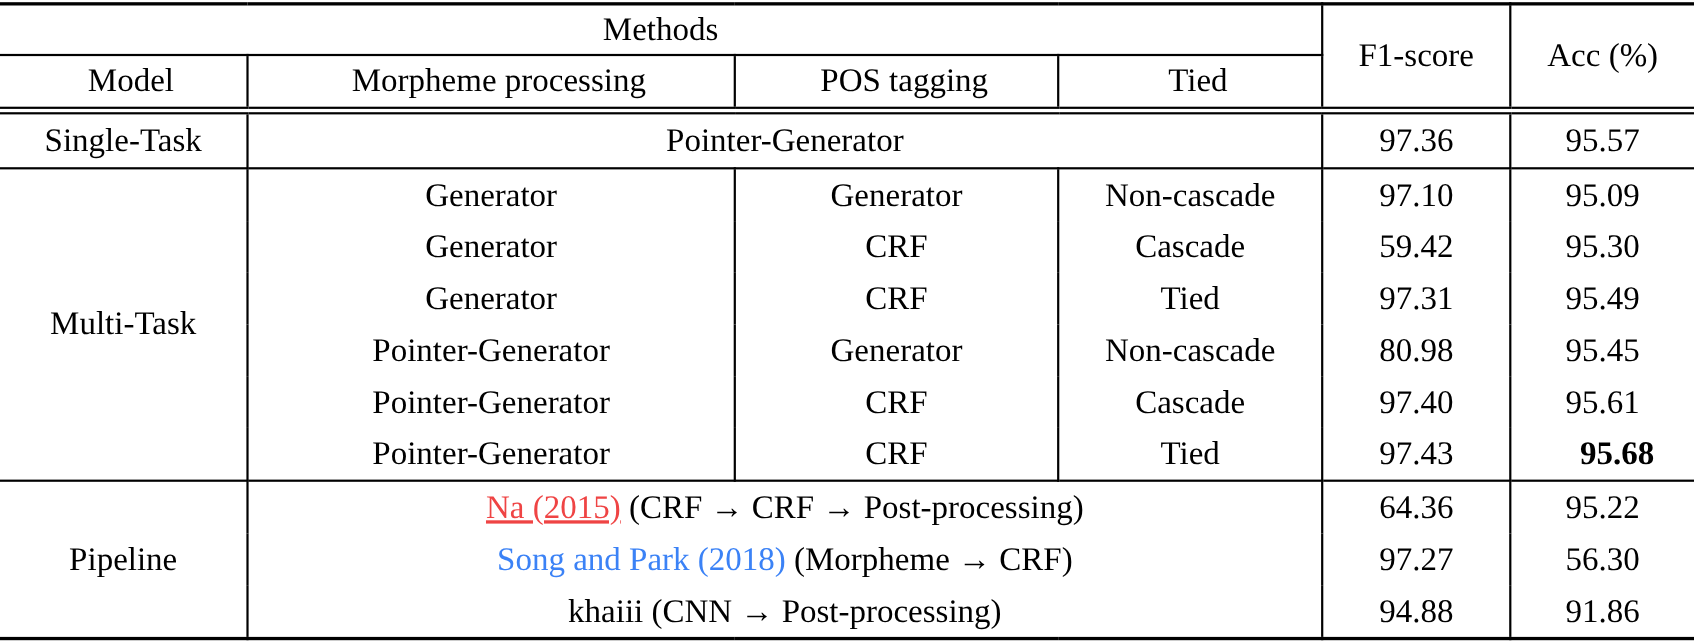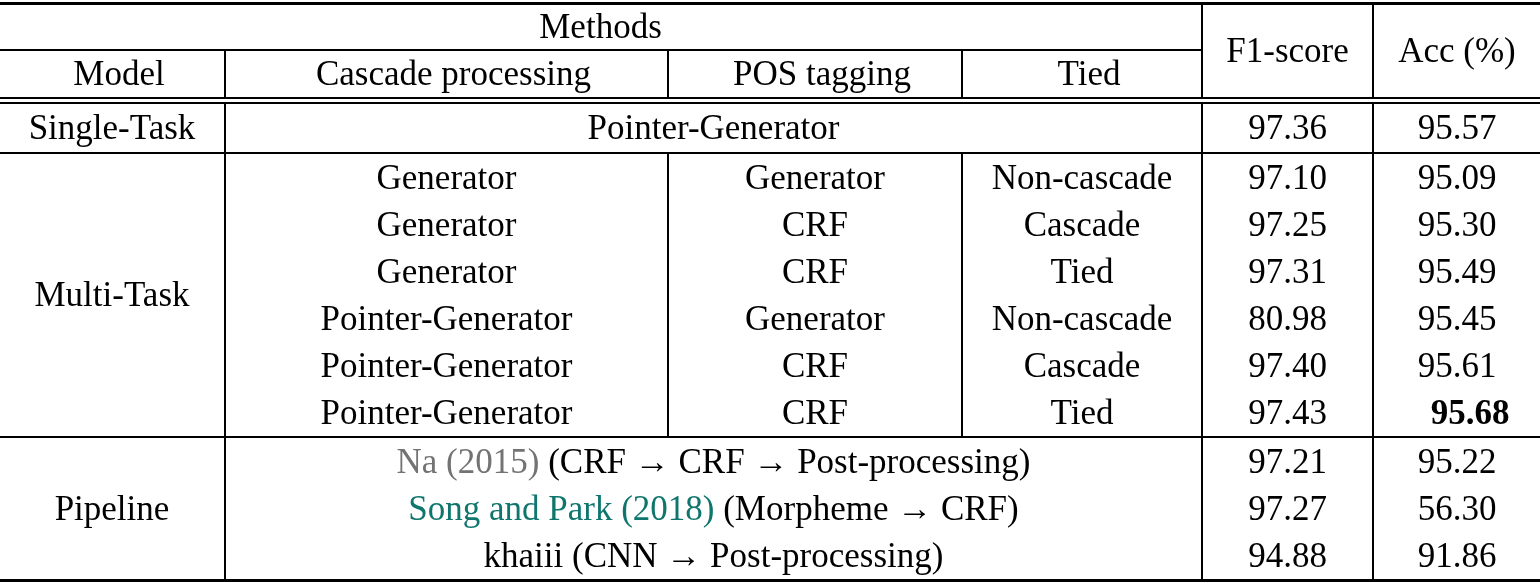--- a/index.html
+++ b/index.html
@@ -16,21 +16,21 @@
     padding-top: 2px;
   }
   table.results {
     width: 1540px;
     height: 578px;
     border-collapse: collapse;
     table-layout: fixed;
     border-top: 3px solid #000;
     border-bottom: 3px solid #000;
     font-family: "Liberation Serif", "DejaVu Serif", serif;
-    font-size: 35px;
+    font-size: 30px;
     color: #000;
   }
   td {
     padding: 0;
     margin: 0;
     text-align: center;
     vertical-align: middle;
     white-space: nowrap;
     overflow: hidden;
   }
@@ -63,21 +63,21 @@
 
     <tbody>
         <tr class="r-methods">
       <td colspan="4" class="br bb">Methods</td>
       <td rowspan="2" class="br bdbl">F1-score</td>
       <td rowspan="2" class="bdbl">Acc (%)</td>
     </tr>
 
     <tr class="r-subhead">
       <td class="br bdbl">Model</td>
-      <td class="br bdbl">Cascade processing</td>
+      <td class="br bdbl">Morpheme processing</td>
       <td class="br bdbl">POS tagging</td>
       <td class="br bdbl">Tied</td>
     </tr>
 
     <tr class="r-single">
       <td class="br bb">Single-Task</td>
       <td colspan="3" class="br bb">Pointer-Generator</td>
       <td class="br bb">97.36</td>
       <td class="bb">95.57</td>
     </tr>
@@ -87,21 +87,21 @@
       <td class="br">Generator</td>
       <td class="br">Generator</td>
       <td class="br">Non-cascade</td>
       <td class="br">97.10</td>
       <td>95.09</td>
     </tr>
     <tr class="r-multi">
       <td class="br">Generator</td>
       <td class="br">CRF</td>
       <td class="br">Cascade</td>
-      <td class="br">97.25</td>
+      <td class="br">59.42</td>
       <td>95.30</td>
     </tr>
     <tr class="r-multi">
       <td class="br">Generator</td>
       <td class="br">CRF</td>
       <td class="br">Tied</td>
       <td class="br">97.31</td>
       <td>95.49</td>
     </tr>
     <tr class="r-multi">
@@ -122,28 +122,28 @@
       <td class="br bb">Pointer-Generator</td>
       <td class="br bb">CRF</td>
       <td class="br bb">Tied</td>
       <td class="br bb" style="font-weight: normal;">97.43</td>
       <td class="bb" style="font-weight: bold; padding-left: 26px;">95.68</td>
     </tr>
 
     <tr class="r-pipeline">
       <td rowspan="3" class="br">Pipeline</td>
       <td colspan="3" class="br">
-        <span class="cite" style="color: #737373;">Na (2015)</span><span> (CRF → CRF → Post-processing)</span>
+        <span class="cite" style="color: #ef4444; text-decoration: underline;">Na (2015)</span><span> (CRF → CRF → Post-processing)</span>
       </td>
-      <td class="br">97.21</td>
+      <td class="br">64.36</td>
       <td>95.22</td>
     </tr>
     <tr class="r-pipeline">
       <td colspan="3" class="br">
-        <span class="cite" style="color: #0f766e;">Song and Park (2018)</span><span> (Morpheme → CRF)</span>
+        <span class="cite" style="color: #3b82f6;">Song and Park (2018)</span><span> (Morpheme → CRF)</span>
       </td>
       <td class="br">97.27</td>
       <td>56.30</td>
     </tr>
     <tr class="r-pipeline">
       <td colspan="3" class="br">
         <span>khaiii (CNN → Post-processing)</span>
       </td>
       <td class="br">94.88</td>
       <td>91.86</td>

